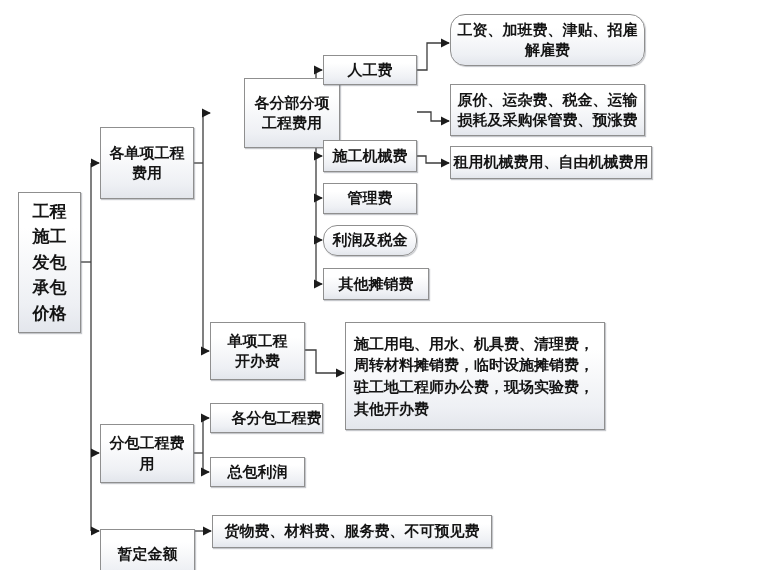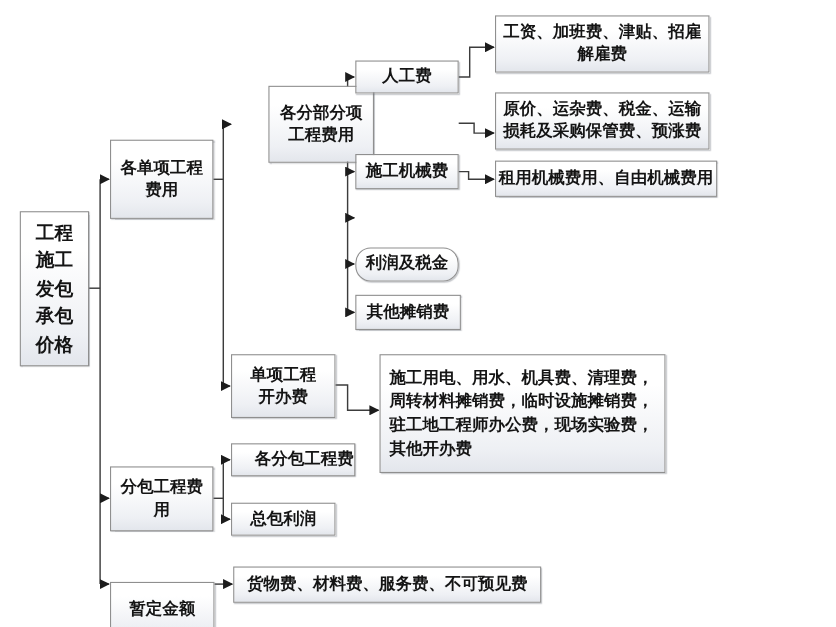--- a/index.html
+++ b/index.html
@@ -28,22 +28,22 @@
     white-space:pre-line;
   }
   .n-root{left:18px;top:192px;width:63px;height:141px;font-size:17px;line-height:1.5;}
   .n-unit-project-fee{left:100px;top:127px;width:94px;height:72px;}
   .n-divisional-fee{left:211px;top:78px;width:96px;height:70px;margin-left:33px;}
   .n-labor-fee{left:323px;top:55px;width:94px;height:30px;}
   .n-material-fee{left:323px;top:97px;width:94px;height:31px;}
   .n-machinery-fee{left:323px;top:140px;width:94px;height:32px;}
   .n-management-fee{left:323px;top:183px;width:94px;height:31px;}
   .n-profit-tax{left:323px;top:225px;width:94px;height:31px;border-radius:14px;}
-  .n-other-amortization{left:323px;top:268px;width:96px;height:32px;}
-  .n-labor-detail{left:450px;top:14px;width:195px;height:52px;}
+  .n-other-amortization{left:323px;top:268px;width:106px;height:32px;}
+  .n-labor-detail{left:450px;top:14px;width:195px;height:52px;border-radius:15px;}
   .n-material-detail{left:450px;top:84px;width:195px;height:52px;}
   .n-machinery-detail{left:450px;top:146px;width:202px;height:33px;}
   .n-site-setup-fee{left:210px;top:322px;width:95px;height:58px;}
   .n-setup-detail{
     left:345px;top:322px;width:260px;height:108px;
     justify-content:flex-start;text-align:left;padding:5px 8px;line-height:1.45;
   }
   .n-subcontract-fee{left:100px;top:424px;width:94px;height:59px;}
   .n-each-subcontract-fee{left:210px;top:403px;width:113px;height:30px;padding-left:20px;}
   .n-gc-profit{left:210px;top:457px;width:95px;height:30px;}
@@ -104,20 +104,21 @@
 承包
 价格</div>
 
   <div class="node n-unit-project-fee">各单项工程
 费用</div>
   <div class="node n-divisional-fee">各分部分项
 工程费用</div>
 
   <div class="node n-labor-fee">人工费</div>
   <div class="node n-machinery-fee">施工机械费</div>
+  <div class="node n-management-fee">管理费</div>
   <div class="node n-profit-tax">利润及税金</div>
   <div class="node n-other-amortization">其他摊销费</div>
 
   <div class="node n-labor-detail">工资、加班费、津贴、招雇
 解雇费</div>
   <div class="node n-material-detail">原价、运杂费、税金、运输
 损耗及采购保管费、预涨费</div>
   <div class="node n-machinery-detail">租用机械费用、自由机械费用</div>
 
   <div class="node n-site-setup-fee">单项工程

